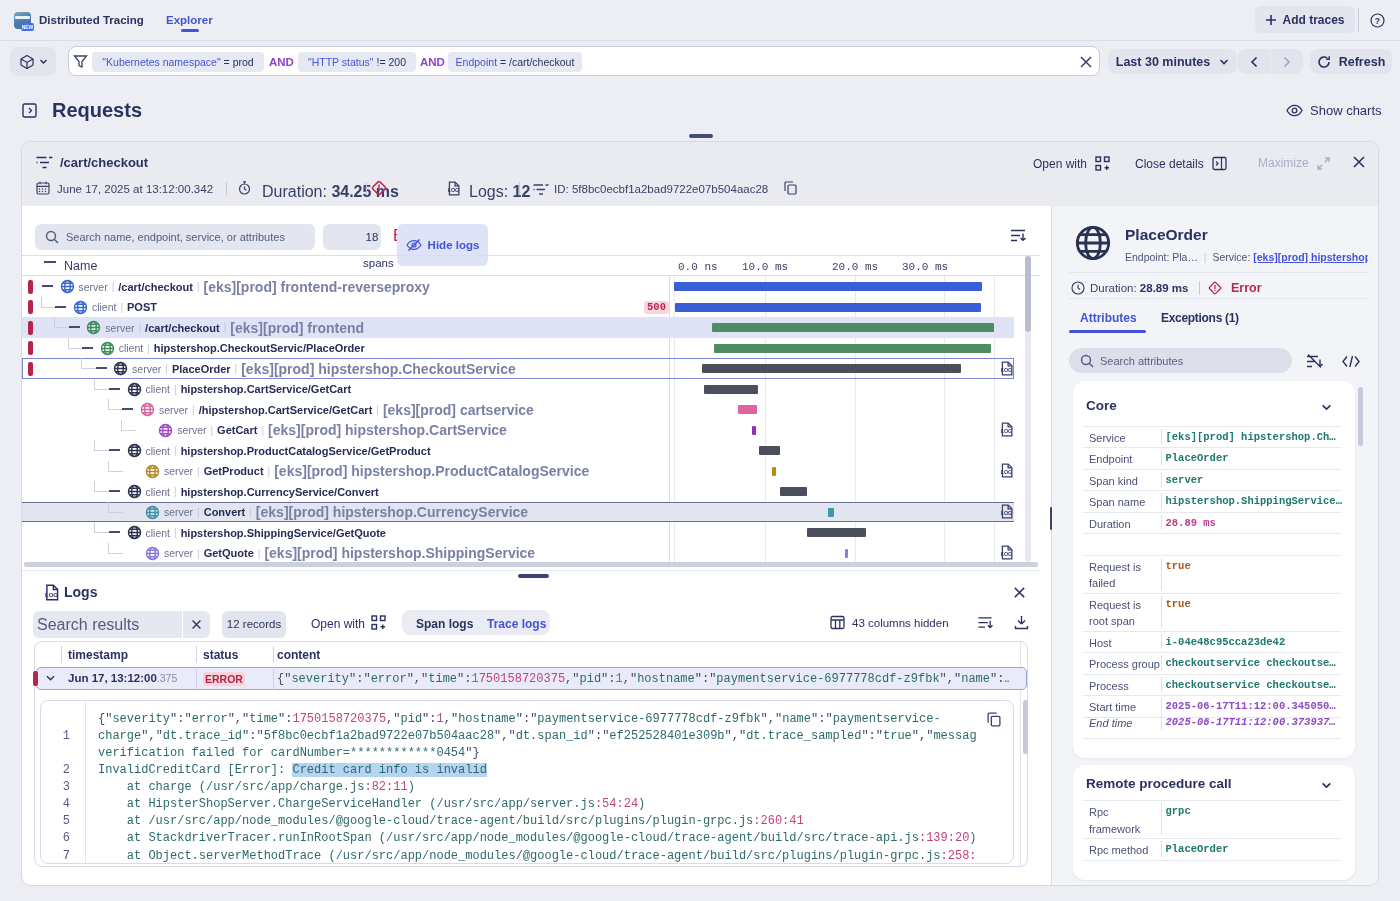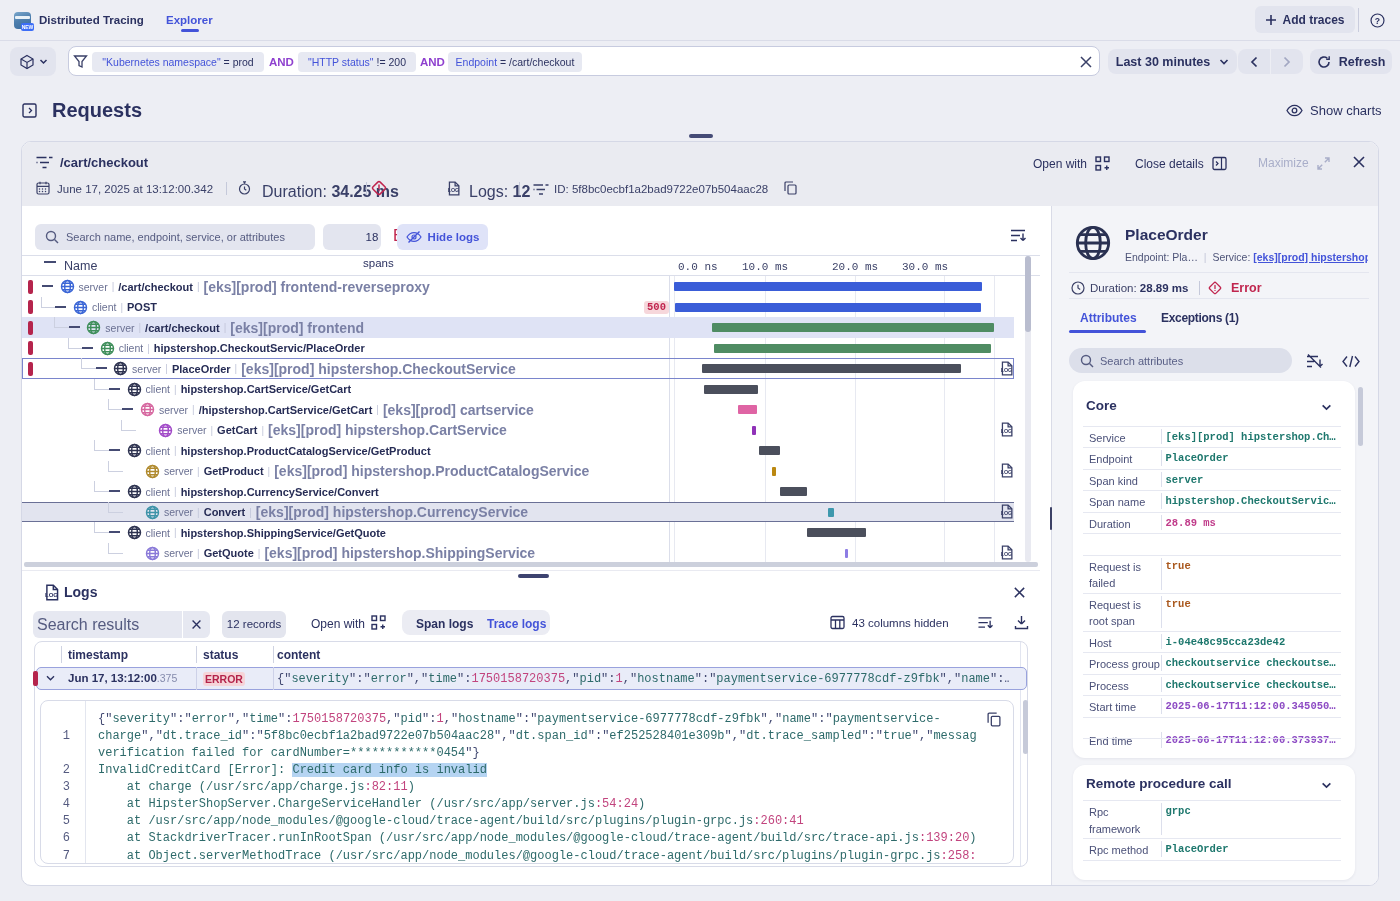--- a/index.html
+++ b/index.html
@@ -33,21 +33,21 @@
 
 #card { left:21px; top:141px; width:1358px; height:745px; background:#fff; border:1px solid #d5d8e6; border-radius:10px; }
 #cardhead { left:22px; top:142px; width:1356px; height:64px; background:#eaebf1; border-radius:9px 9px 0 0; }
 #tracename { left:60px; top:155px; font-size:13px; font-weight:bold; color:#2b3160; }
 .meta { position:absolute; top:183px; font-size:16px; color:#3a4068; white-space:nowrap; }
 .metasep { position:absolute; top:182px; width:1px; height:13px; background:#c5c9da; }
 .hbtn { position:absolute; top:156px; font-size:12px; color:#2b3160; display:flex; gap:8px; align-items:center; }
 
 #searchspans { left:35px; top:224px; width:280px; height:26px; background:#e3e5ef; border-radius:6px; color:#555b80; font-size:11px; line-height:26px; }
 #chip18 { left:323px; top:224px; width:58px; height:26px; font-size:11.5px; line-height:26px; text-align:center; color:#2b3160; border-radius:6px; background:#e3e5ef;padding-left:40px; }
-#hidelogs { left:397px; top:224px; width:91px; height:26px; background:#dfe3f8; border-radius:6px; color:#4353d9; font-size:11.5px; font-weight:bold; display:flex; align-items:center; justify-content:center; gap:6px; }
+#hidelogs { left:397px; top:224px; width:91px; height:42px; background:#dfe3f8; border-radius:6px; color:#4353d9; font-size:11.5px; font-weight:bold; display:flex; align-items:center; justify-content:center; gap:6px; }
 #thead { left:22px; top:255px; width:1018px; height:21px; border-top:1px solid #dbdeea; border-bottom:1px solid #dbdeea; }
 .gridline { position:absolute; top:0; width:1px; height:287px; background:#e7e9f1; }
 #rows { left:22px; top:276px; width:1018px; height:287px; overflow:hidden; }
 .row { position:absolute; left:0; width:1018px; height:20.5px; }
 .row .bar { position:absolute; top:6px; height:9px; border-radius:1px; }
 .err { position:absolute; left:6px; top:3.5px; width:5px; height:14px; background:#b5244c; border-radius:2px; }
 .rowlab { position:absolute; top:3px; white-space:nowrap; font-size:10.5px; color:#6a7092; display:flex; align-items:center; gap:4px; height:15px; }
 .rowlab .nm { font-size:11px; font-weight:bold; color:#262c55; }
 .rowlab .svc { font-size:14px; color:#7a80a5;font-weight:bold; }
 .rowlab .sep { color:#c3c7da; font-size:10px; }
@@ -713,21 +713,21 @@
 <div class="kvsep" style="top:87.5px;"></div>
 <div class="kvrow" style="top:87.5px;height:21.5px;">
 <div class="kvkey">Span kind</div>
 <div class="kvline"></div>
 <div class="kvval" style="color:#1d776d">server</div>
 </div>
 <div class="kvsep" style="top:109.0px;"></div>
 <div class="kvrow" style="top:109.0px;height:21.5px;">
 <div class="kvkey">Span name</div>
 <div class="kvline"></div>
-<div class="kvval" style="color:#1d776d">hipstershop.CheckoutServic…</div>
+<div class="kvval" style="color:#1d776d">hipstershop.ShippingService…</div>
 </div>
 <div class="kvsep" style="top:130.5px;"></div>
 <div class="kvrow" style="top:130.5px;height:21.5px;">
 <div class="kvkey">Duration</div>
 <div class="kvline"></div>
 <div class="kvval" style="color:#c03b8a">28.89 ms</div>
 </div>
 <div class="kvsep" style="top:152.0px;"></div>
 <div class="kvsep" style="top:173.5px;"></div>
 <div class="kvrow" style="top:173.5px;height:38.0px;">
@@ -759,21 +759,21 @@
 <div class="kvline"></div>
 <div class="kvval" style="color:#1d776d">checkoutservice checkoutse…</div>
 </div>
 <div class="kvsep" style="top:314.0px;"></div>
 <div class="kvrow" style="top:314.0px;height:21.5px;">
 <div class="kvkey">Start time</div>
 <div class="kvline"></div>
 <div class="kvval" style="color:#8d4bc4">2025-06-17T11:12:00.345050…</div>
 </div>
 <div class="kvsep" style="top:335.5px;"></div>
-<div class="kvrow" style="top:348px;height:21.5px;">
+<div class="kvrow" style="top:330px;height:21.5px;font-style:italic;">
 <div class="kvkey">End time</div>
 <div class="kvline"></div>
 <div class="kvval" style="color:#8d4bc4">2025-06-17T11:12:00.373937…</div>
 </div>
 <div class="kvsep" style="top:357.0px;"></div>
 </div>
 <div class="abs" style="left:1358px;top:387px;width:5px;height:59px;background:#c6cad9;border-radius:3px;"></div>
 <div id="rpccard" class="abs">
 <div class="abs" style="left:13px;top:11px;font-size:13.5px;font-weight:bold;color:#2b3160;">Remote procedure call</div>
 <svg class="abs" style="left:248px;top:15px" width="11" height="11" viewBox="0 0 10 10" fill="none" stroke="#2b3160" stroke-width="1.5">

